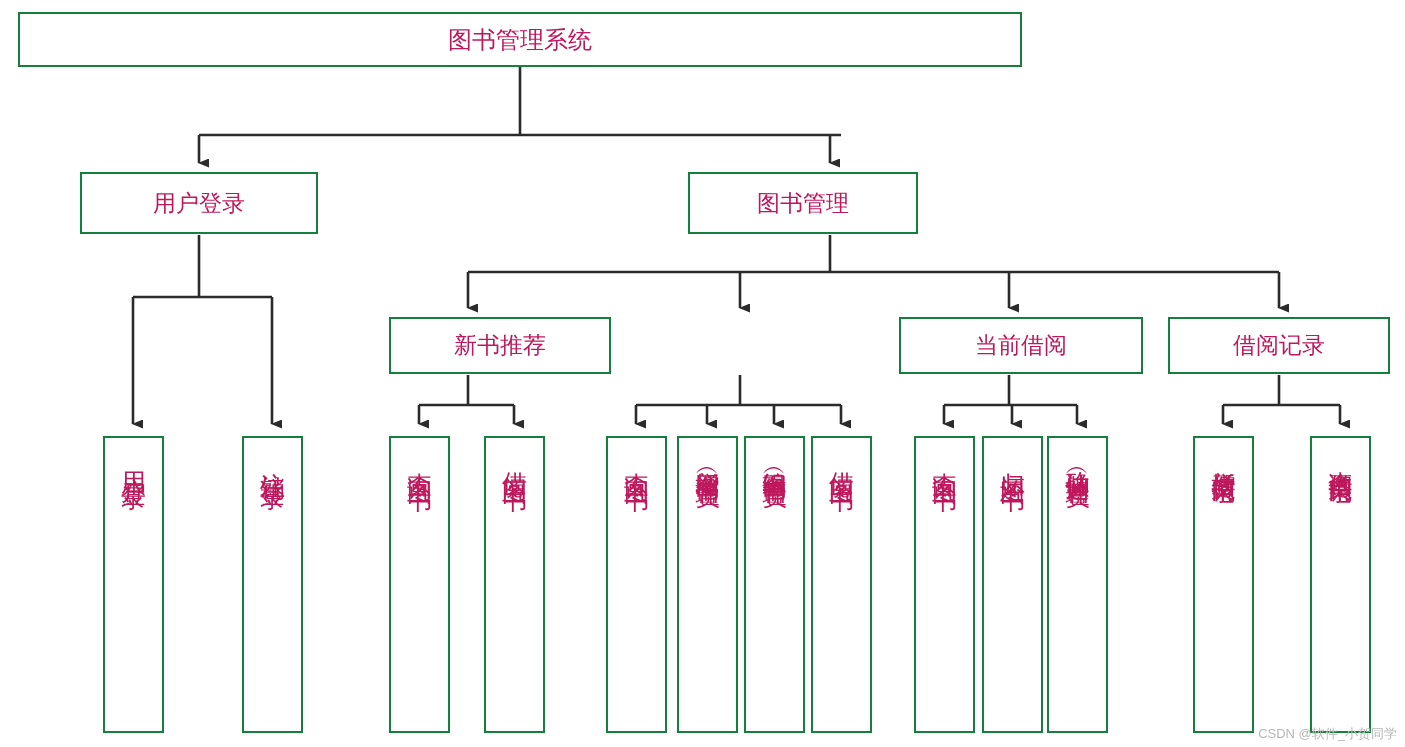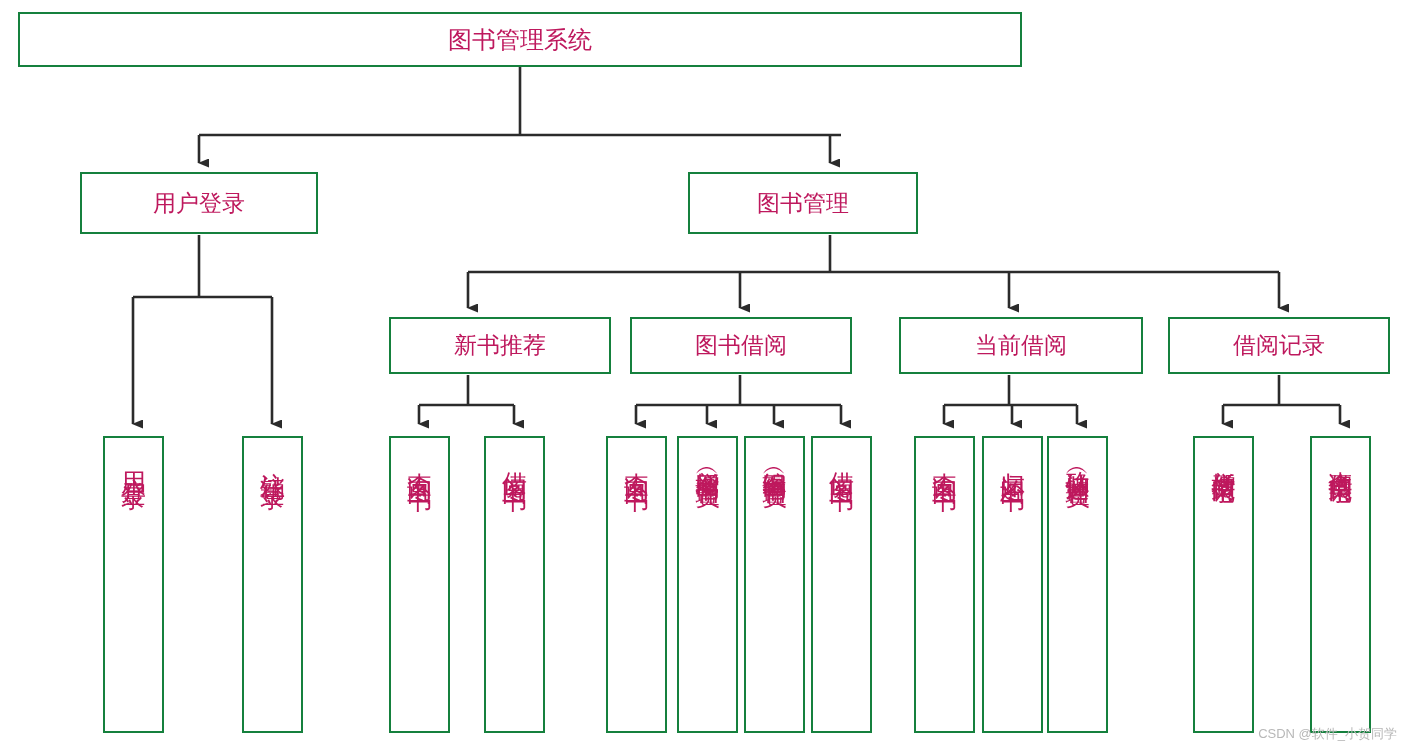--- a/index.html
+++ b/index.html
@@ -141,23 +141,20 @@
   <div class="node node-h" style="left:80px; top:172px; width:238px; height:62px;">
     <span class="label">用户登录</span>
   </div>
   <div class="node node-h" style="left:688px; top:172px; width:230px; height:62px;">
     <span class="label">图书管理</span>
   </div>
 
   <div class="node node-h" style="left:342px; top:317px; width:222px; height:57px;margin-left:47px;">
     <span class="label">新书推荐</span>
   </div>
-  <div class="node node-h" style="left:630px; top:317px; width:222px; height:57px;">
-    <span class="label">图书借阅</span>
-  </div>
   <div class="node node-h" style="left:899px; top:317px; width:244px; height:57px;">
     <span class="label">当前借阅</span>
   </div>
   <div class="node node-h" style="left:1168px; top:317px; width:222px; height:57px;">
     <span class="label">借阅记录</span>
   </div>
 
   <div class="node node-v" style="left:103px; top:436px; width:61px; height:297px;">
     <span class="label">用户登录</span>
   </div>

